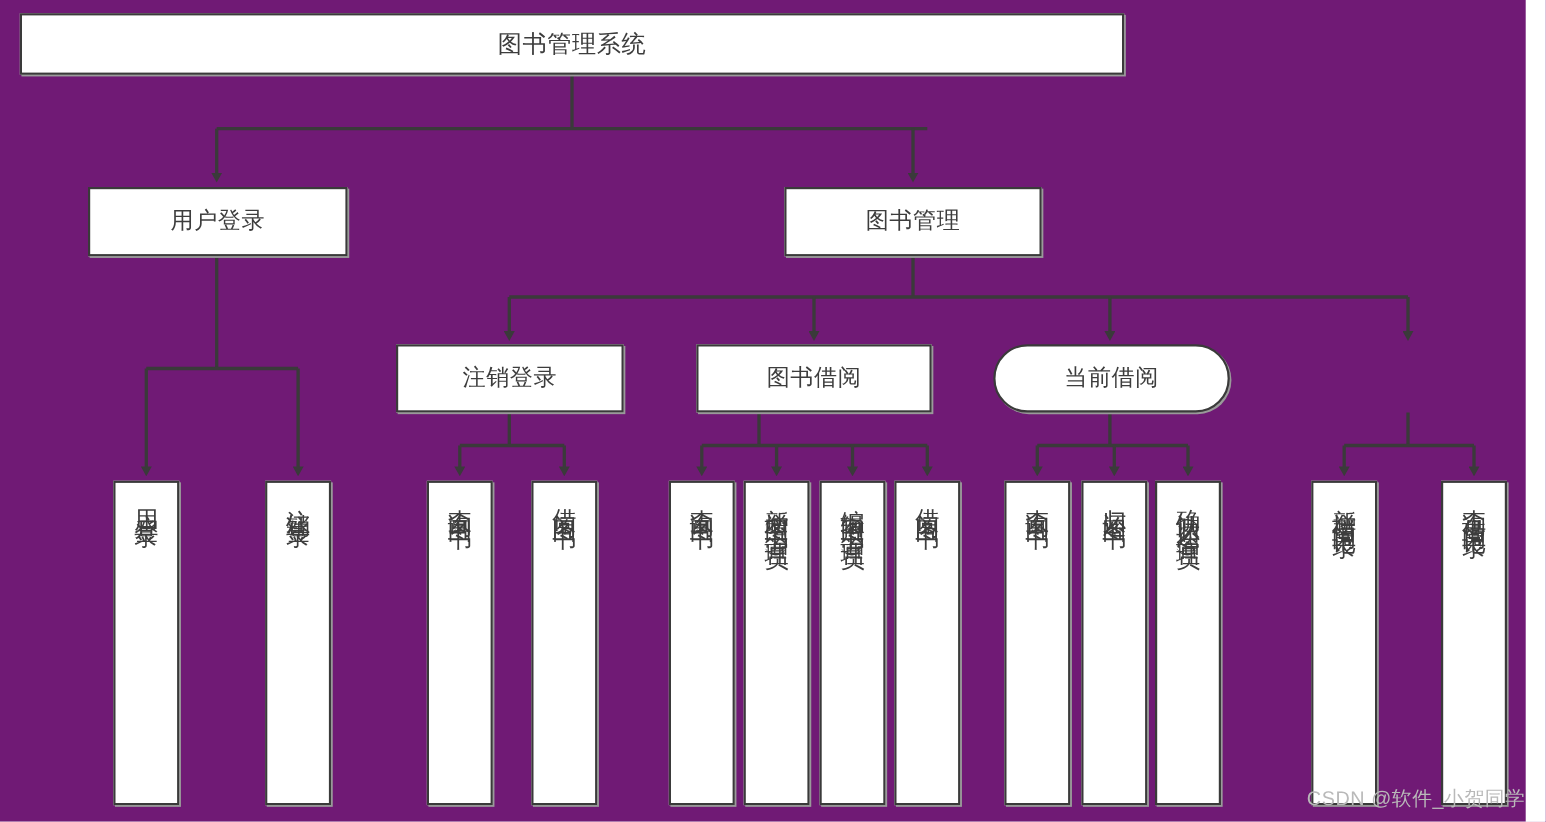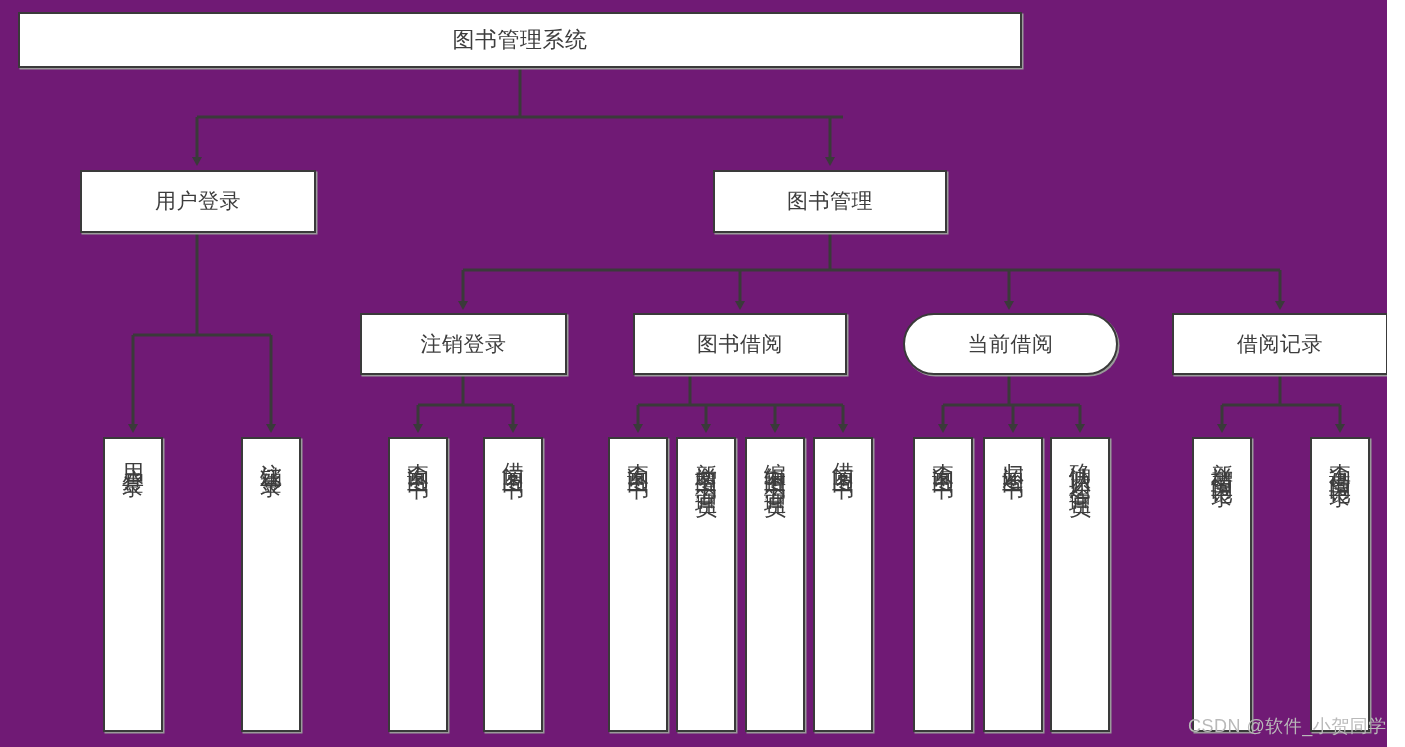--- a/index.html
+++ b/index.html
@@ -145,23 +145,20 @@
 
   <div class="node horiz" style="left:360px; top:313px; width:207px; height:62px;">
     <span class="node-label">注销登录</span>
   </div>
   <div class="node horiz" style="left:633px; top:313px; width:214px; height:62px;">
     <span class="node-label">图书借阅</span>
   </div>
   <div class="node horiz" style="left:903px; top:313px; width:215px; height:62px;border-radius:31px;">
     <span class="node-label">当前借阅</span>
   </div>
-  <div class="node horiz" style="left:1172px; top:313px; width:216px; height:62px;">
-    <span class="node-label">借阅记录</span>
-  </div>
 
   <div class="node vert" style="left:103px; top:437px; width:60px; height:295px;">
     <span class="node-label">用户登录</span>
   </div>
   <div class="node vert" style="left:241px; top:437px; width:60px; height:295px;">
     <span class="node-label">注销登录</span>
   </div>
 
   <div class="node vert" style="left:388px; top:437px; width:60px; height:295px;">
     <span class="node-label">查询图书</span>

